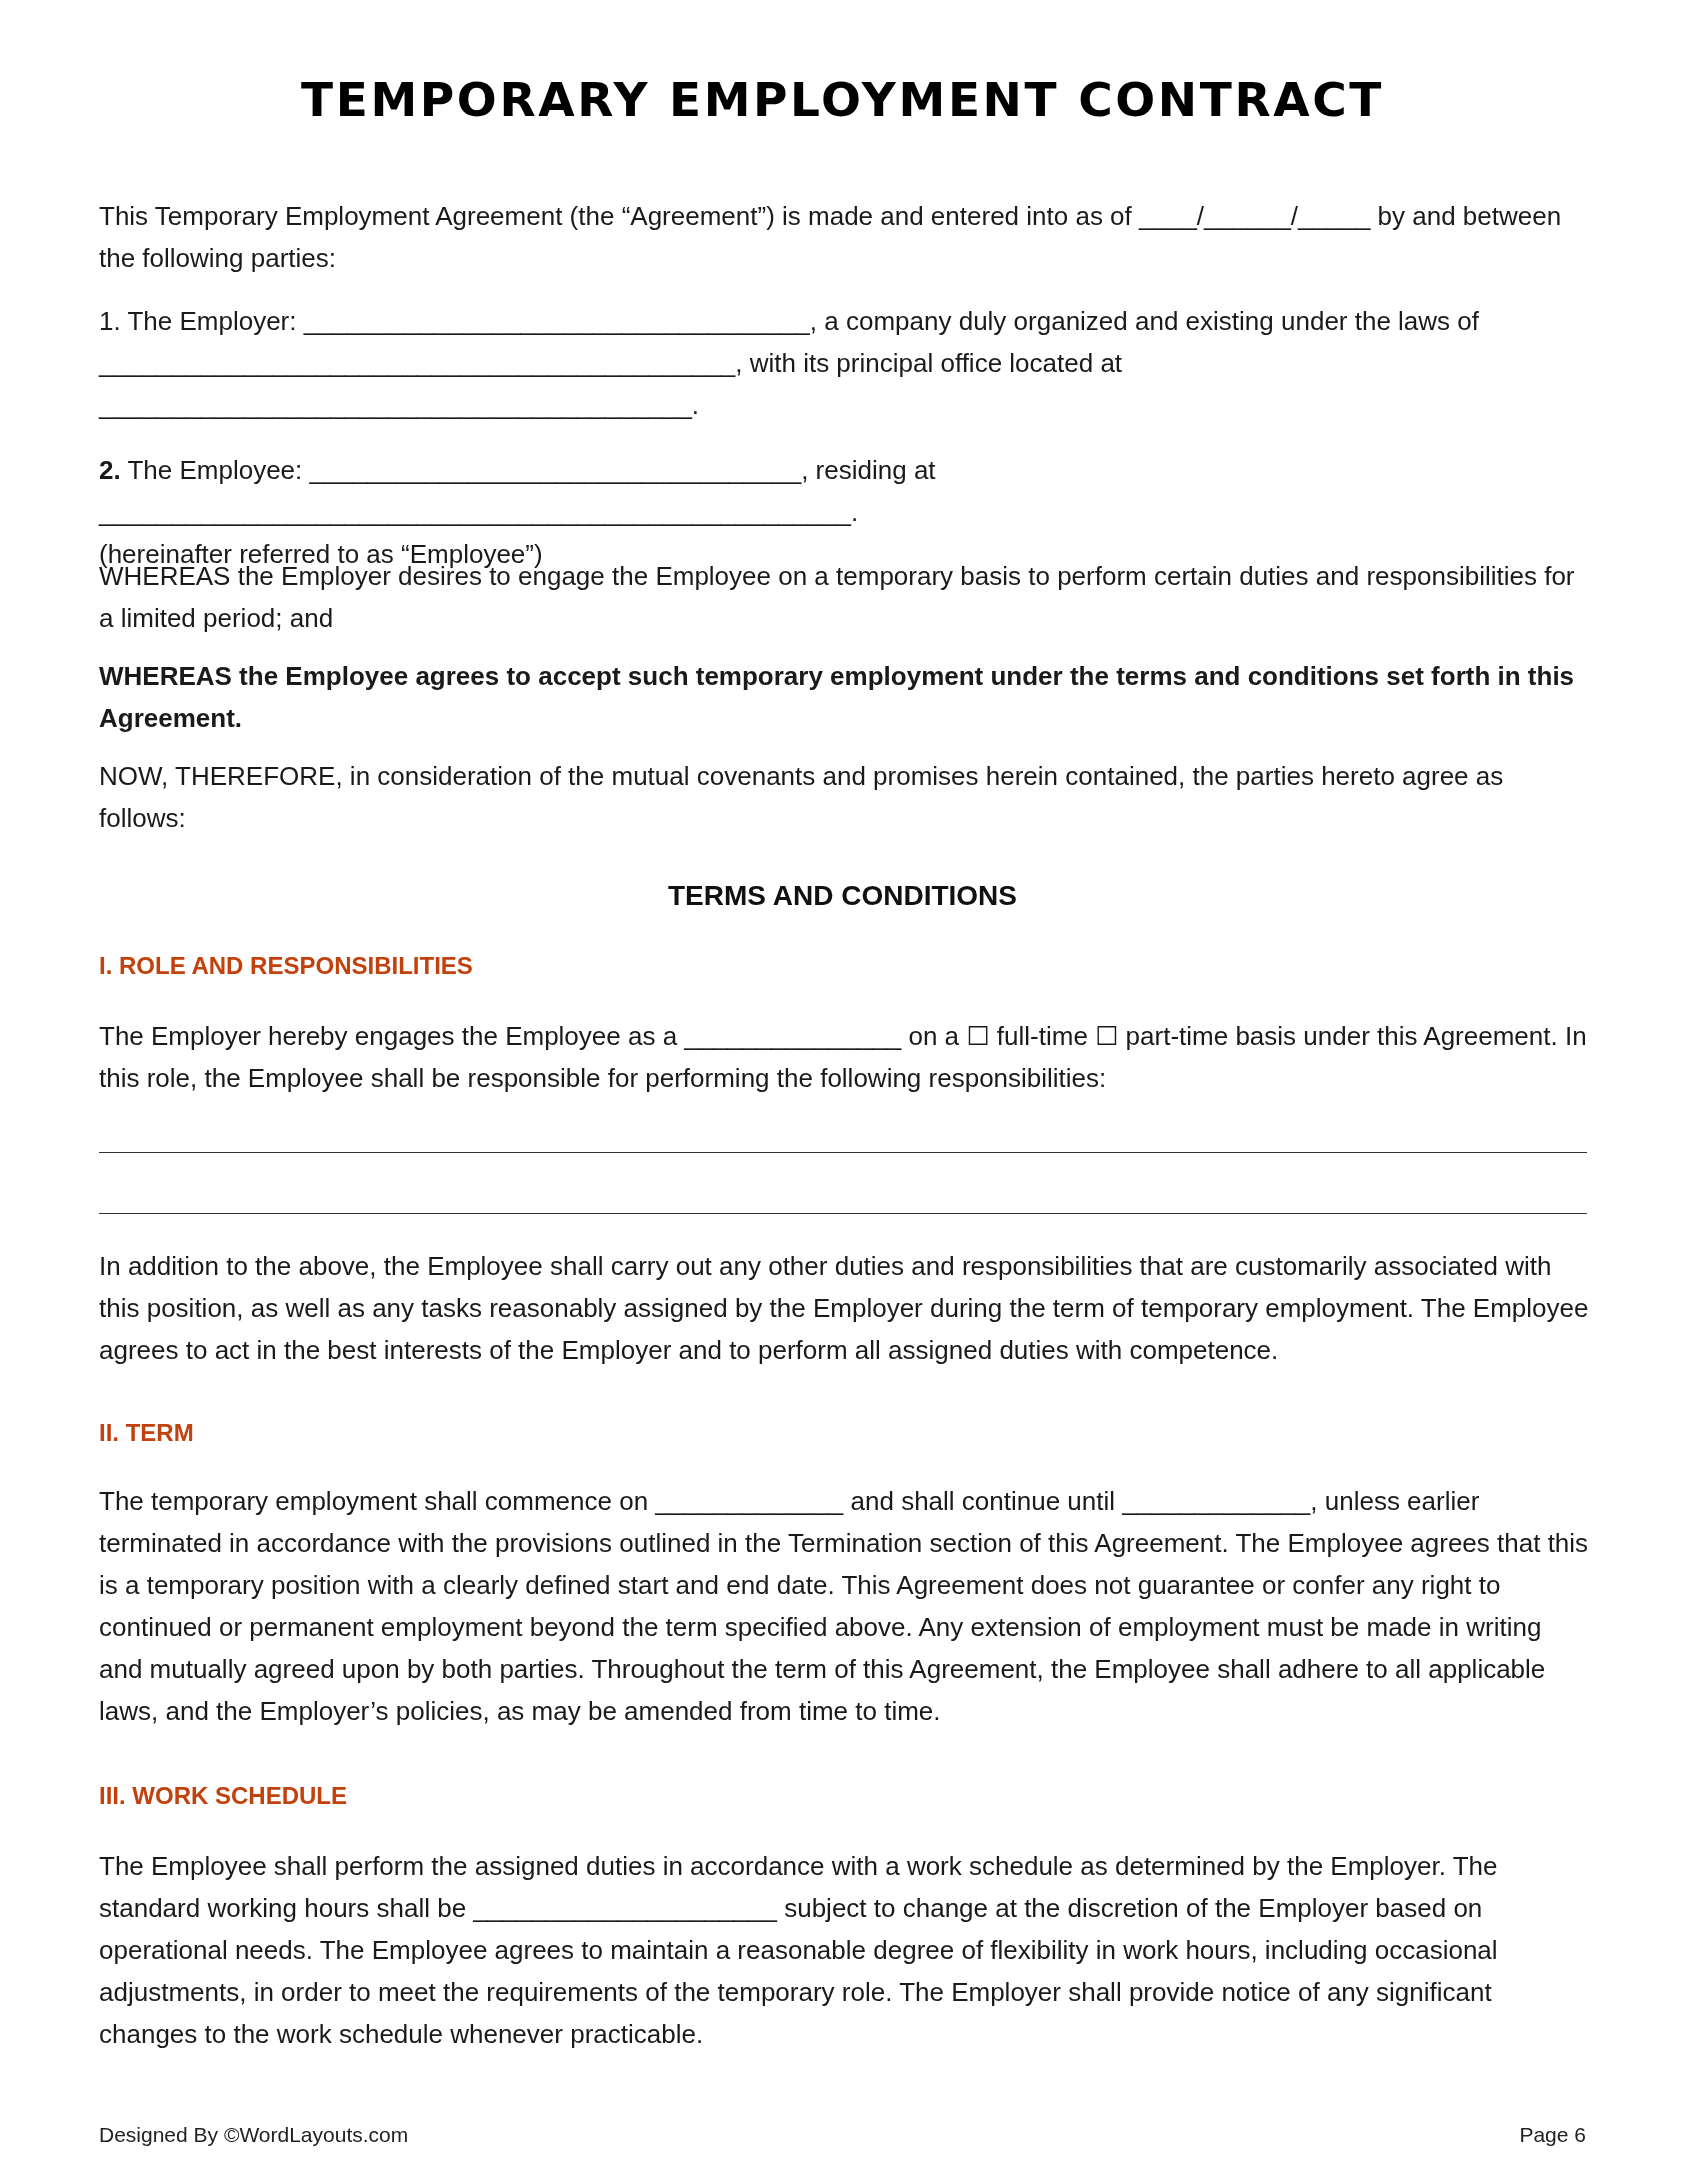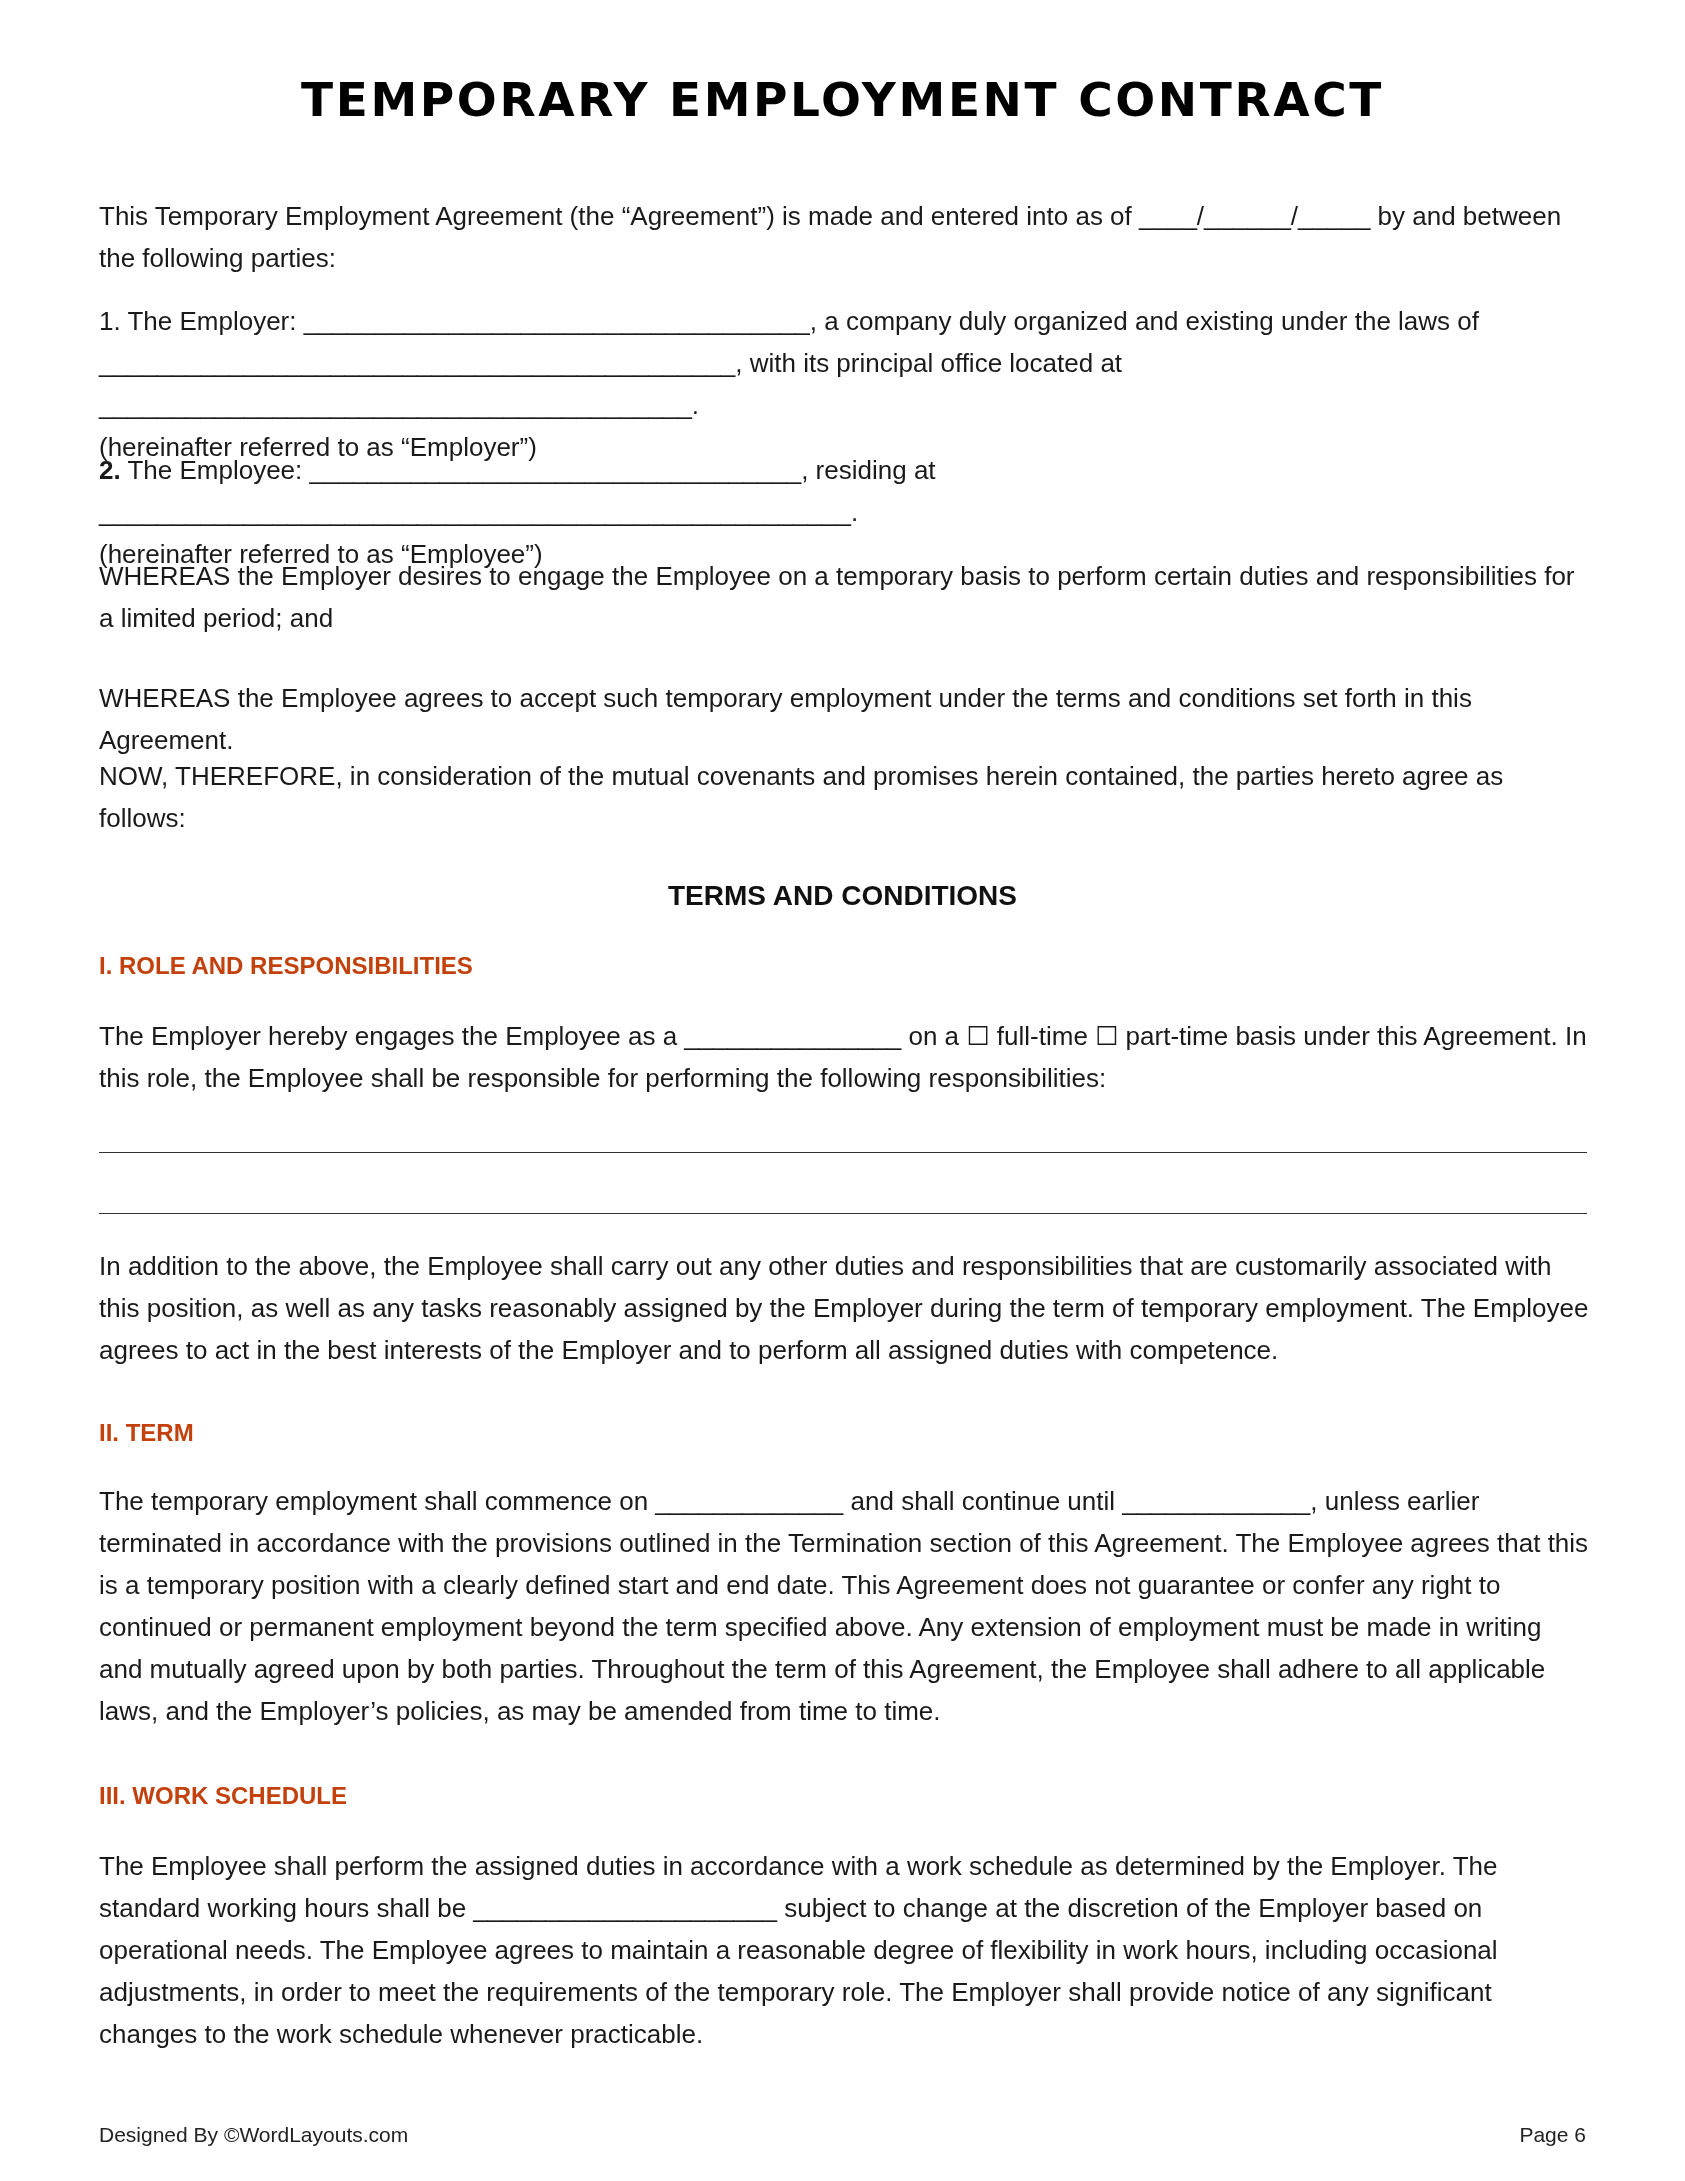--- a/index.html
+++ b/index.html
@@ -41,32 +41,31 @@
 
   <div class="title">TEMPORARY EMPLOYMENT CONTRACT</div>
 
   <div class="body-text" style="top:195px;">
     <p>This Temporary Employment Agreement (the “Agreement”) is made and entered into as of ____/______/_____ by and between the following parties:</p>
   </div>
 
   <div class="body-text" style="top:300px;">
     <p>1. The Employer: ___________________________________, a company duly organized and existing under the laws of</p>
     <p>____________________________________________, with its principal office located at _________________________________________.</p>
-    <p>(hereinafter referred to as “Employer”)</p>
   </div>
 
   <div class="body-text" style="top:449px;">
     <p><b class="num">2.</b><span> The Employee: __________________________________, residing at ____________________________________________________.</span></p>
     <p>(hereinafter referred to as “Employee”)</p>
   </div>
 
   <div class="body-text" style="top:555px;">
     <p>WHEREAS the Employer desires to engage the Employee on a temporary basis to perform certain duties and responsibilities for a limited period; and</p>
   </div>
-  <div class="body-text" style="top:677px;">
+  <div class="body-text" style="top:655px;font-weight:bold;">
     <p>WHEREAS the Employee agrees to accept such temporary employment under the terms and conditions set forth in this Agreement.</p>
   </div>
   <div class="body-text" style="top:755px;">
     <p>NOW, THEREFORE, in consideration of the mutual covenants and promises herein contained, the parties hereto agree as follows:</p>
   </div>
 
   <div class="h-center" style="top:880px;">TERMS AND CONDITIONS</div>
 
   <div class="h-left" style="top:952px;">I. ROLE AND RESPONSIBILITIES</div>
   <div class="body-text" style="top:1015px;">

